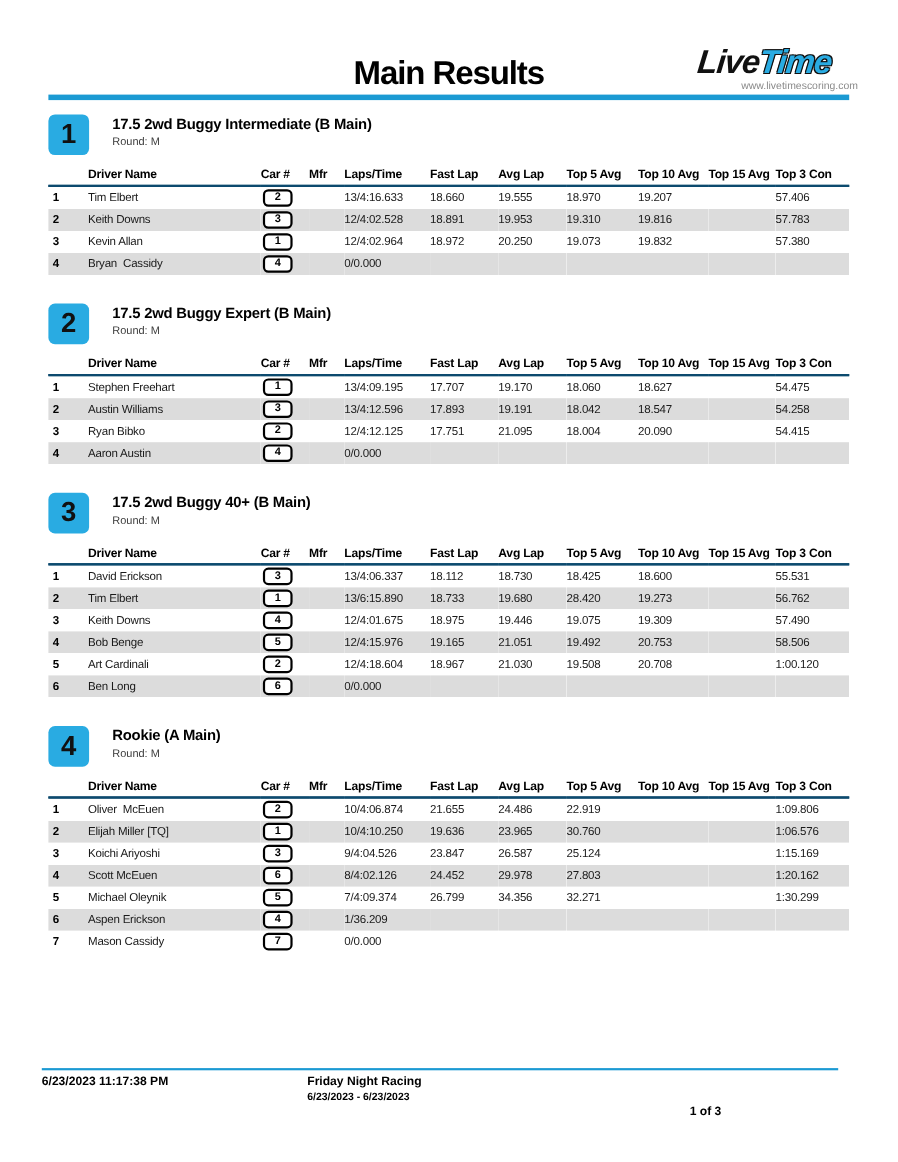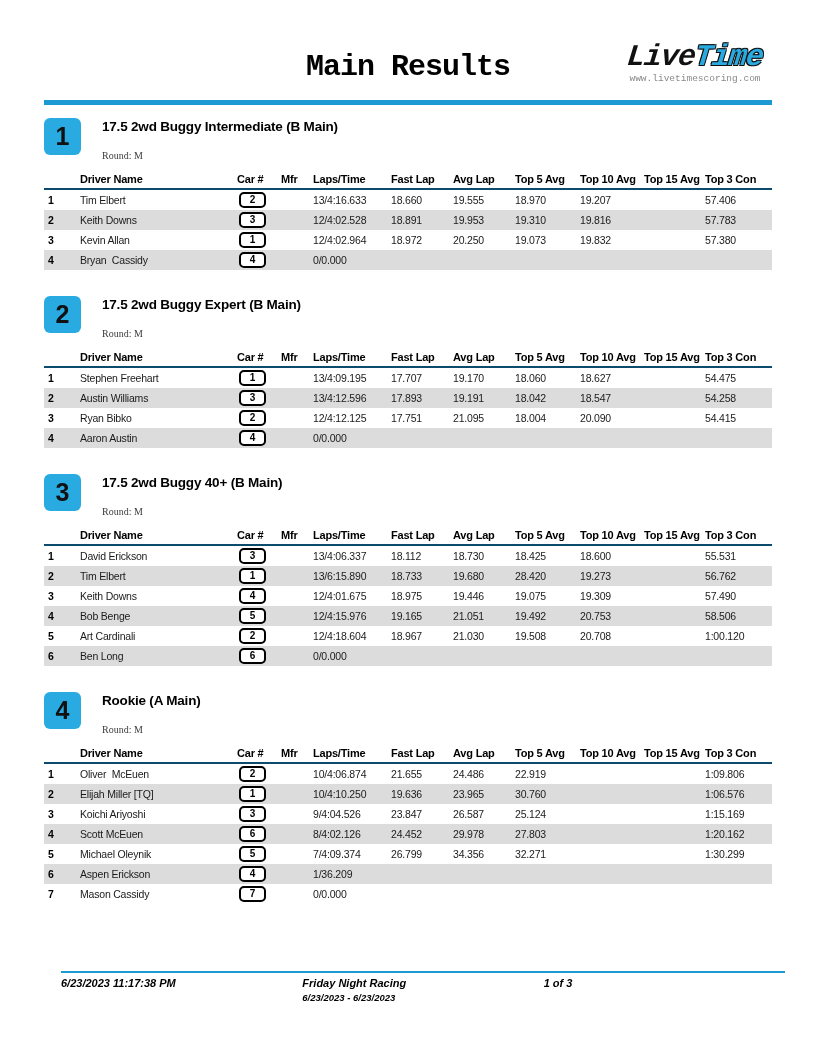--- a/index.html
+++ b/index.html
@@ -1,46 +1,46 @@
 <!DOCTYPE html>
 <html><head>
 <meta charset="utf-8">
 <style>
   html,body{margin:0;padding:0;background:#fff;}
   .page{
     position:relative;width:816px;height:1056px;background:#fff;overflow:hidden;
     font-family:"Liberation Sans",sans-serif;color:#000;
   }
   
-  .hdr{position:relative;height:100px;font-family:Liberation Mono, monospace;}
+  .hdr{position:relative;height:86px;}
   .main-title{
     position:absolute;left:0;right:0;top:50px;text-align:center;
     font-size:30px;font-weight:700;letter-spacing:-1px;
   }
   .logo{position:absolute;right:36px;top:42px;width:170px;text-align:center;}
   .logo-text{
     font-style:italic;font-weight:700;font-size:30px;line-height:30px;
     letter-spacing:-1px;white-space:nowrap;transform:skewX(-6deg);
   }
   .logo-live{color:#111;}
   .logo-time{color:#29abe2;text-shadow:-1px 1px 0 #111,1px 1px 0 #111,1px -1px 0 #111,-1px -1px 0 #111;}
-  .logo-url{font-size:9.5px;color:#8a8a8a;margin-top:1px;}
+  .logo-url{font-size:9.5px;color:#8a8a8a;margin-top:1px;text-align:right;}
   .top-rule{height:5px;margin:0 44px;width:728px;}
   
   .content{margin-left:44px;width:728px;}
   .section{margin-top:13px;margin-bottom:26px;}
   .section-head{display:flex;align-items:flex-start;margin-bottom:10px;}
   .num-badge{
     width:37px;height:37px;border-radius:6px;flex:0 0 37px;
     display:flex;align-items:center;justify-content:center;
     font-size:25px;font-weight:700;color:#111;
   }
   .head-text{margin-left:21px;padding-top:1px;}
   .section-title{font-size:13.5px;font-weight:700;letter-spacing:-0.2px;}
-  .section-round{font-size:10px;color:#3c3c3c;margin-top:16px;font-family:Liberation Serif, serif;}
+  .section-round{font-size:10px;color:#3c3c3c;margin-top:4px;}
   
   table.results{border-collapse:collapse;table-layout:fixed;width:728px;}
   .results th{
     font-size:11px;font-weight:700;text-align:left;vertical-align:bottom;
     padding:2px 0 3px 0;border-bottom:2px solid #0c4a6e;letter-spacing:-0.2px;white-space:nowrap;
   }
   .results td{
     font-size:10.5px;height:20px;padding:0;vertical-align:middle;
     letter-spacing:-0.2px;white-space:pre;overflow:hidden;color:#1a1a1a;
   }
@@ -50,28 +50,28 @@
     display:inline-block;min-width:13px;text-align:center;background:#fff;
     border:2px solid #000;border-radius:5px;padding:0 5px;margin-left:2px;
     font-size:10px;font-weight:700;line-height:12px;color:#000;
   }
   
   col.w-pos{width:36px}col.w-driver{width:157px}col.w-car{width:44px}
   col.w-mfr{width:32px}col.w-laps{width:78px}col.w-fast{width:62px}
   col.w-avg{width:62px}col.w-t5{width:65px}col.w-t10{width:64px}
   col.w-t15{width:61px}col.w-t3{width:67px}
   
-  .footer{position:absolute;left:61px;top:971px;width:724px;font-style:italic;}
+  .footer{position:absolute;left:38px;top:971px;width:724px;}
   .footer-rule{height:2px;margin-bottom:4px;}
   .footer-row{display:flex;align-items:flex-start;}
   .f-left{flex:1;font-size:11px;font-weight:700;}
   .f-center{flex:1;text-align:left;}
   .f-event{font-size:11px;font-weight:700;}
   .f-dates{font-size:9.5px;font-weight:700;margin-top:3px;}
-  .f-right{flex:1;text-align:left;font-size:11px;font-weight:700;}
+  .f-right{flex:1;text-align:center;font-size:11px;font-weight:700;margin-top:28px;}
 </style>
 </head>
 <body>
 
 <div class="page">
 
   <div class="hdr">
     <div class="main-title">Main Results</div>
     <div class="logo">
       <div class="logo-text"><span class="logo-live">Live</span><span class="logo-time">Time</span></div>

